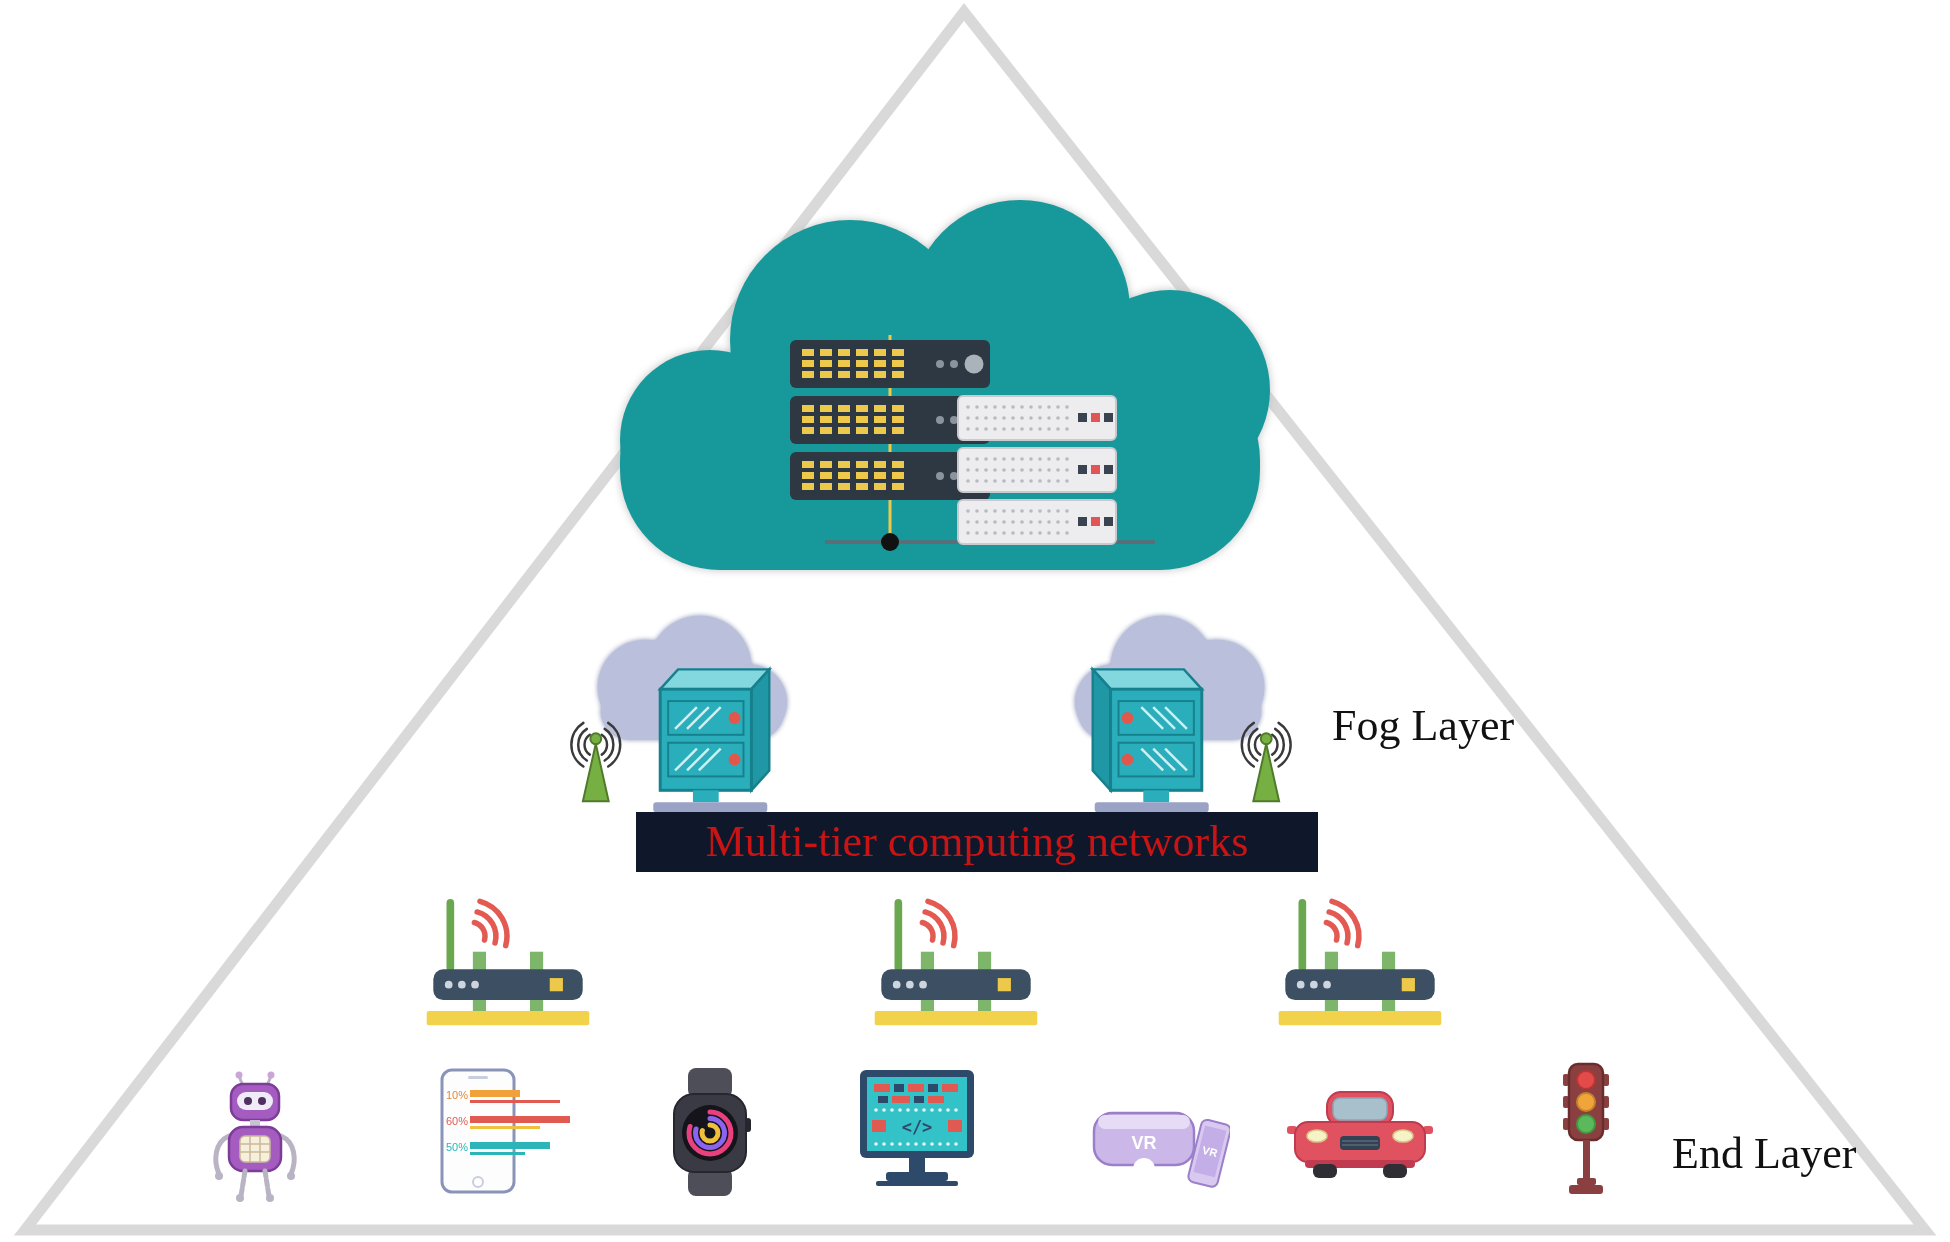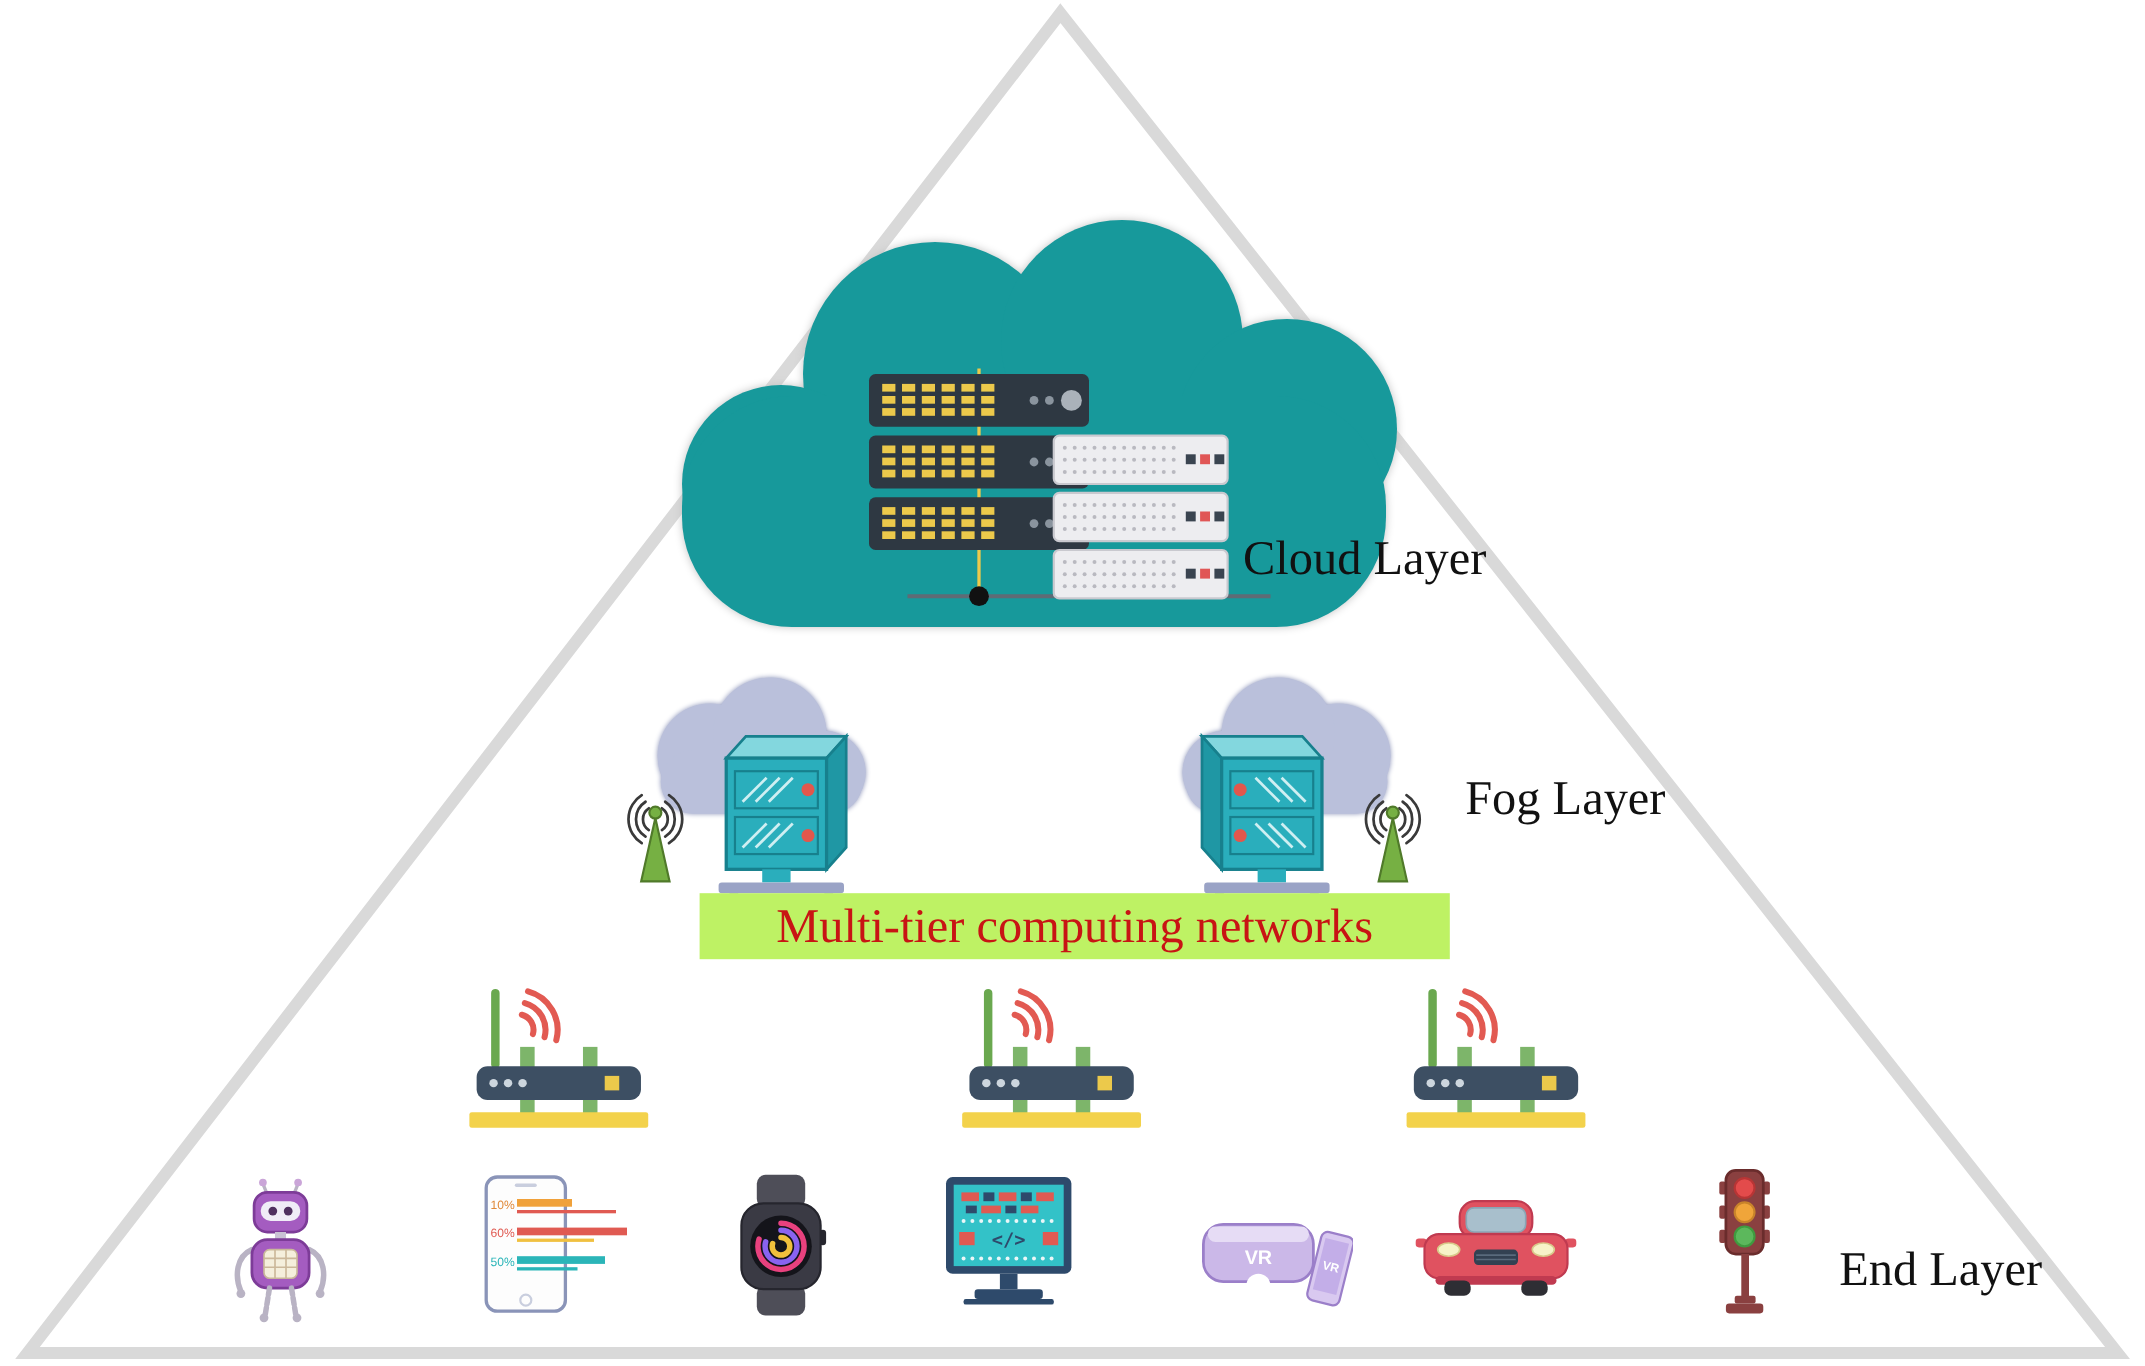--- a/index.html
+++ b/index.html
@@ -15,21 +15,21 @@
     position:absolute;
     font-family:"Liberation Serif", serif;
     font-size:44px;
     color:#111111;
     white-space:nowrap;
   }
   .banner{
     position:absolute;
     left:636px;top:812px;
     width:682px;height:60px;
-    background:#bef264;
+    background:#0f172a;
     color:#c81414;
     font-family:"Liberation Serif", serif;
     font-size:44px;
     line-height:60px;
     text-align:center;
     white-space:nowrap;
   }
   .fog-cloud{filter:drop-shadow(0 0 2.5px #8a92b8);}
   .big-cloud{filter:drop-shadow(0 0 4px #c2c2c2);}
   .mirrored{transform:scaleX(-1);}
@@ -105,21 +105,20 @@
       <use href="#dark-unit" x="200" y="206"></use>
       <use href="#dark-unit" x="200" y="262"></use>
     </g>
     <g>
       <use href="#light-unit" x="368" y="206"></use>
       <use href="#light-unit" x="368" y="258"></use>
       <use href="#light-unit" x="368" y="310"></use>
     </g>
   </svg>
 
-  <div class="layer-label" style="left:1130px;top:482px;">Cloud Layer</div>
 
   <svg class="abs" style="left:566px;top:598px;" width="238" height="228" viewBox="0 0 240 230">
     <g class="fog-cloud">
       <circle cx="80" cy="90" r="48" fill="#bac0db"></circle>
       <circle cx="135" cy="70" r="52" fill="#bac0db"></circle>
       <circle cx="185" cy="105" r="38" fill="#bac0db"></circle>
       <rect x="35" y="85" width="185" height="58" rx="29" fill="#bac0db"></rect>
     </g>
     <g>
       <polygon points="95,92 113,72 205,72 187,92" fill="#83d7de" stroke="#17808d" stroke-width="2.5"></polygon>

